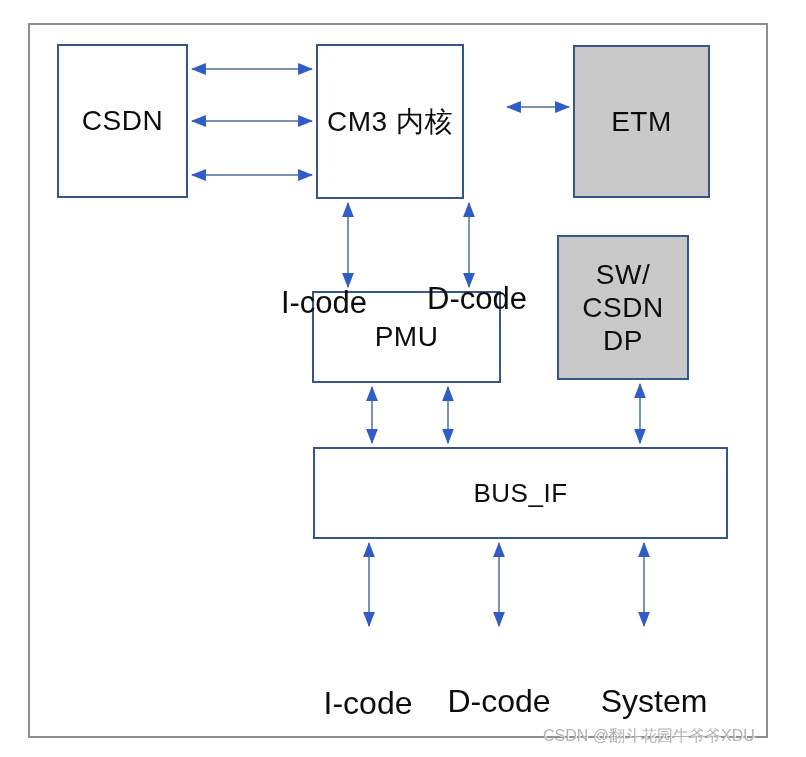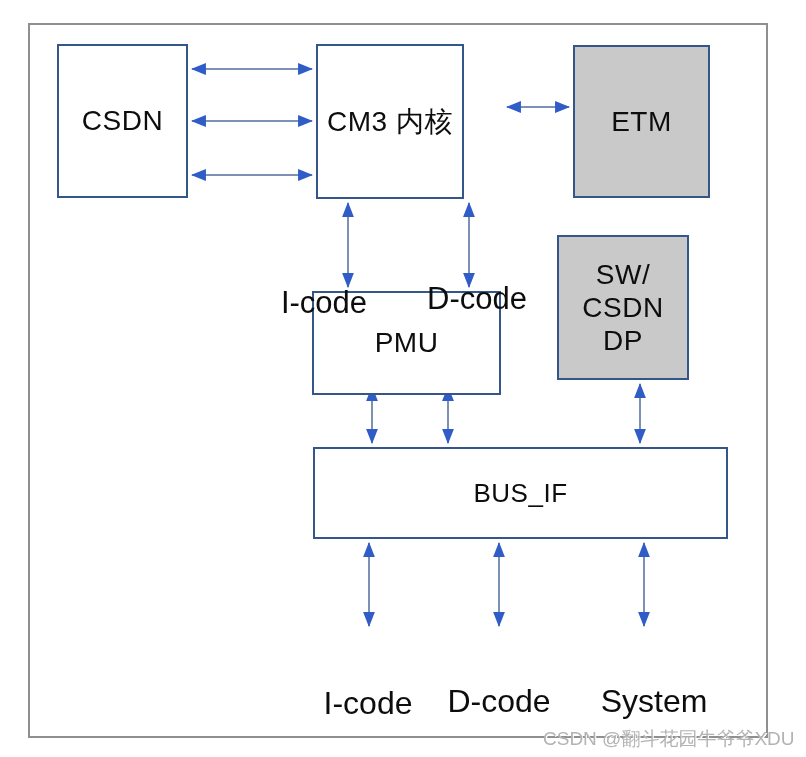--- a/index.html
+++ b/index.html
@@ -42,21 +42,21 @@
     letter-spacing: 0.5px;
     box-sizing: border-box;
   }
   .box.white { background: #ffffff; }
   .box.gray  { background: #c9c9c9; border-width: 2.5px; }
 
   #box-nvic   { left: 57px;  top: 44px;  width: 131px; height: 154px; }
   #box-cm3    { left: 316px; top: 44px;  width: 148px; height: 155px; }
   #box-etm    { left: 573px; top: 45px;  width: 137px; height: 153px; }
   #box-swjtag { left: 557px; top: 235px; width: 132px; height: 145px; line-height: 1.18; }
-  #box-pmu    { left: 312px; top: 291px; width: 189px; height: 104px; }
+  #box-pmu    { left: 312px; top: 291px; width: 189px; height: 92px; }
   #box-busif  { left: 313px; top: 447px; width: 415px; height: 92px; font-size: 26px; }
 
   .flow-label {
     position: absolute;
     transform: translateX(-50%);
     color: #0d0d0d;
     white-space: nowrap;
     margin-top: 44px;
   }
   .flow-label.upper { font-size: 31px; }
@@ -64,21 +64,21 @@
 
   #lbl-icode-top    { left: 324px; top: 241px; }
   #lbl-dcode-top    { left: 477px; top: 237px; }
   #lbl-icode-bottom { left: 368px; top: 641px; }
   #lbl-dcode-bottom { left: 499px; top: 639px; }
   #lbl-system-bottom{ left: 654px; top: 639px; }
 
   .watermark {
     position: absolute;
     left: 543px; top: 726px;
-    font-size: 19px;
+    font-size: 16px;
     color: #b3b3b3;
     text-shadow: 1px 1px 0 #ffffff;
     white-space: nowrap;
   }
 </style>
 </head>
 <body>
 
 <div class="canvas">
 

